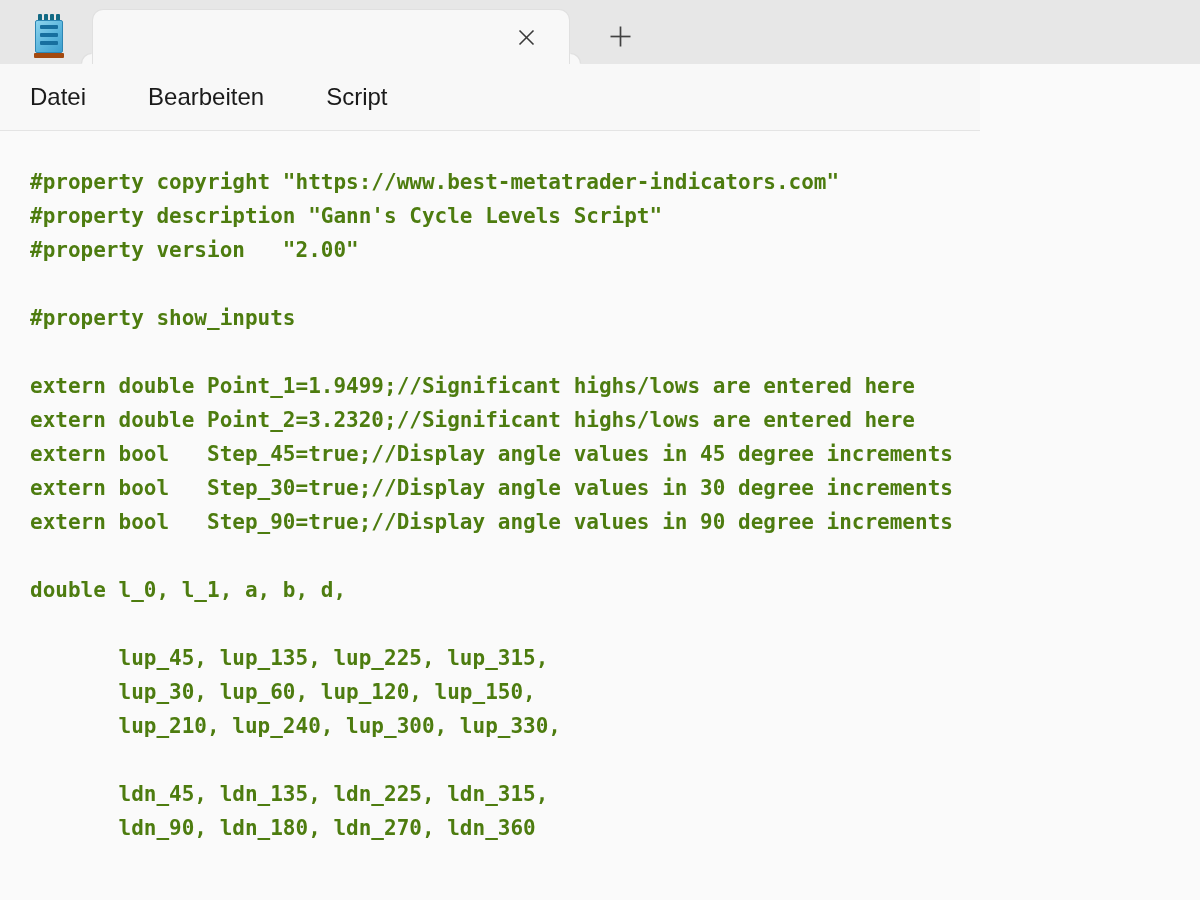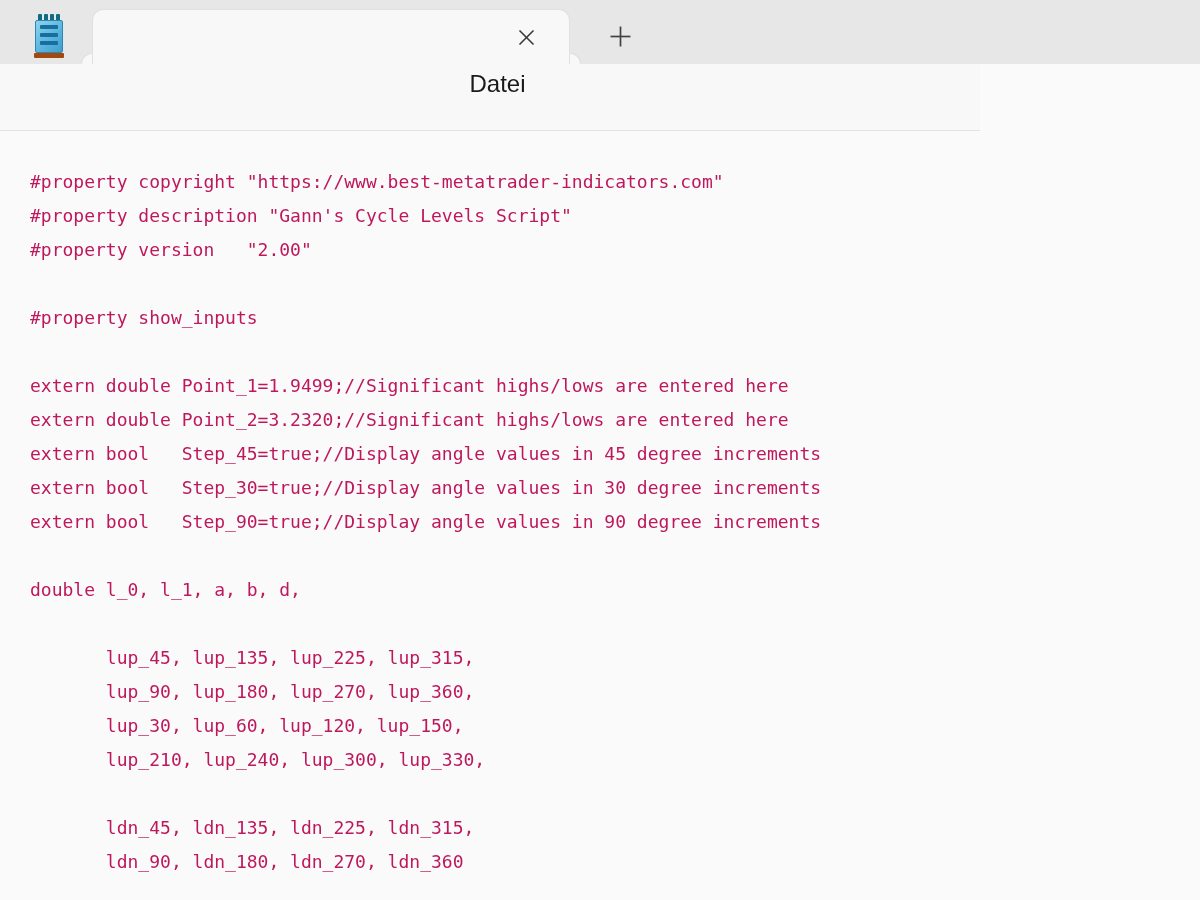--- a/index.html
+++ b/index.html
@@ -34,28 +34,28 @@
   .joint.left{left:82px;border-top-left-radius:10px;box-shadow:-1px -1px 0 #e0e0e0;}
   .joint.right{left:570px;border-top-right-radius:10px;box-shadow:1px -1px 0 #e0e0e0;}
 
   
   .newtab{position:absolute;left:602px;top:19px;width:36px;height:34px;border-radius:5px;
        display:flex;align-items:center;justify-content:center;cursor:pointer;}
 
   
   .menubar{position:absolute;left:0;top:64px;width:980px;height:67px;background:#f8f8f8;
        border-bottom:1px solid #e4e4e4;box-sizing:border-box;
-       display:flex;align-items:center;padding-left:15px;gap:32px;flex-direction:column;}
+       display:flex;align-items:center;padding-left:15px;gap:32px;}
   .menu-item{font-size:24px;color:#1a1a1a;padding:6px 15px;border-radius:5px;cursor:pointer;white-space:nowrap;}
 
   
   .editor{position:absolute;left:0;top:132px;width:1200px;height:768px;background:#fafafa;
        padding:33px 0 0 30px;box-sizing:border-box;overflow:hidden;cursor:text;}
   .code-line{font-family:"DejaVu Sans Mono","Liberation Mono",monospace;
-       font-size:18px;line-height:34px;height:34px;color:#be185d;white-space:pre;}
+       font-size:21px;line-height:34px;height:34px;color:#4d7c0f;white-space:pre;font-weight:bold;}
 </style>
 </head>
 <body>
 
 <div class="window">
 
   <div class="tabstrip">
     <div class="app-icon">
       <span class="dots">
           <i></i>
@@ -106,21 +106,20 @@
     <div class="code-line"> </div>
     <div class="code-line">extern double Point_1=1.9499;//Significant highs/lows are entered here</div>
     <div class="code-line">extern double Point_2=3.2320;//Significant highs/lows are entered here</div>
     <div class="code-line">extern bool   Step_45=true;//Display angle values in 45 degree increments</div>
     <div class="code-line">extern bool   Step_30=true;//Display angle values in 30 degree increments</div>
     <div class="code-line">extern bool   Step_90=true;//Display angle values in 90 degree increments</div>
     <div class="code-line"> </div>
     <div class="code-line">double l_0, l_1, a, b, d,</div>
     <div class="code-line"> </div>
     <div class="code-line">       lup_45, lup_135, lup_225, lup_315,</div>
-    <div class="code-line">       lup_90, lup_180, lup_270, lup_360,</div>
     <div class="code-line">       lup_30, lup_60, lup_120, lup_150,</div>
     <div class="code-line">       lup_210, lup_240, lup_300, lup_330,</div>
     <div class="code-line"> </div>
     <div class="code-line">       ldn_45, ldn_135, ldn_225, ldn_315,</div>
     <div class="code-line">       ldn_90, ldn_180, ldn_270, ldn_360</div>
   </div>
 
 </div>
 
 </body></html>

